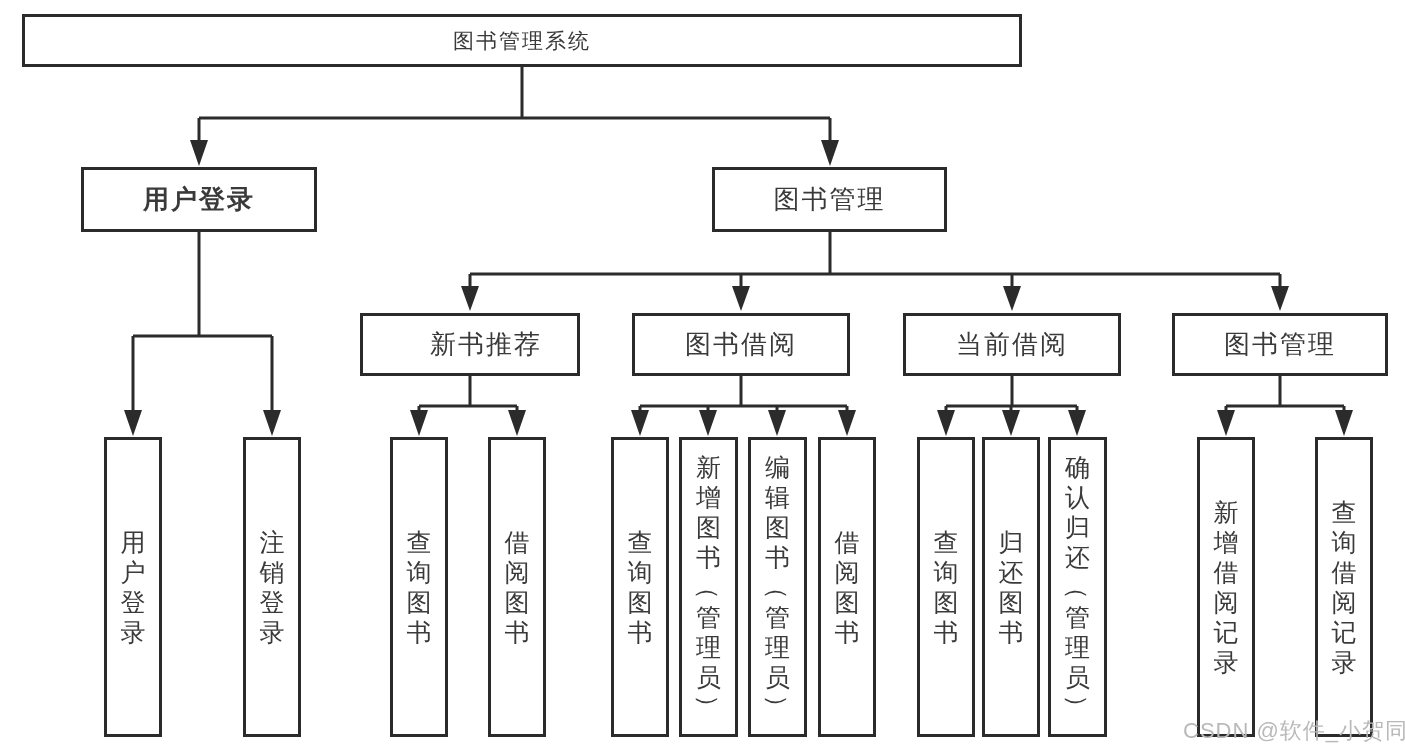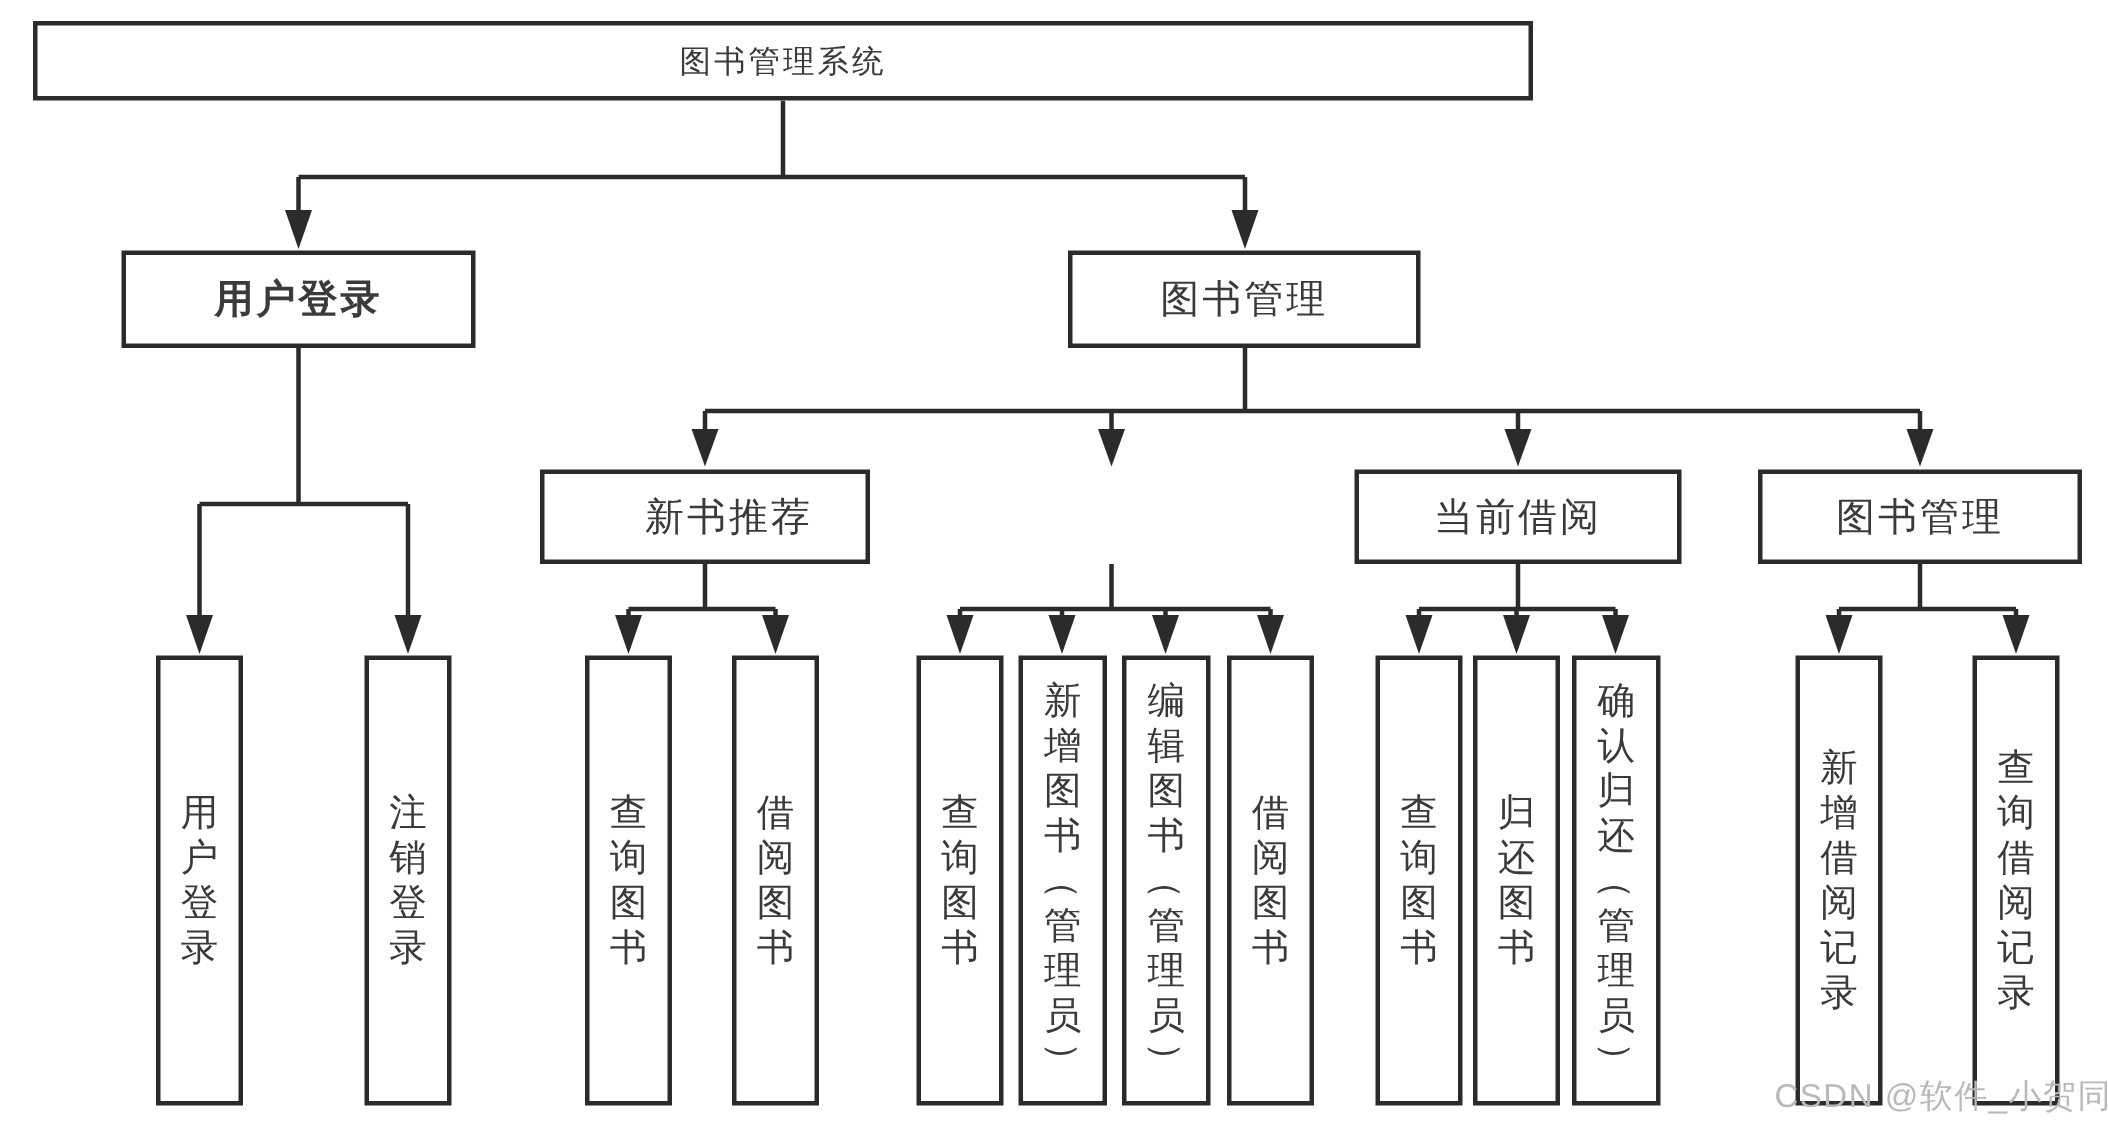--- a/index.html
+++ b/index.html
@@ -133,20 +133,23 @@
   <div class="box" style="left:81px; top:167px; width:236px; height:65px;font-weight:bold;">
     <span class="hlabel">用户登录</span>
   </div>
   <div class="box" style="left:712px; top:167px; width:235px; height:65px;">
     <span class="hlabel">图书管理</span>
   </div>
 
   <div class="box" style="left:360px; top:313px; width:220px; height:63px;padding-left:32px;">
     <span class="hlabel">新书推荐</span>
   </div>
+  <div class="box" style="left:632px; top:313px; width:218px; height:63px;">
+    <span class="hlabel">图书借阅</span>
+  </div>
   <div class="box" style="left:903px; top:313px; width:218px; height:63px;">
     <span class="hlabel">当前借阅</span>
   </div>
   <div class="box" style="left:1172px; top:313px; width:216px; height:63px;">
     <span class="hlabel">图书管理</span>
   </div>
 
   <div class="box" style="left:104px; top:437px; width:58px; height:300px;">
     <span class="vlabel">
         <span class="ch">用</span>

